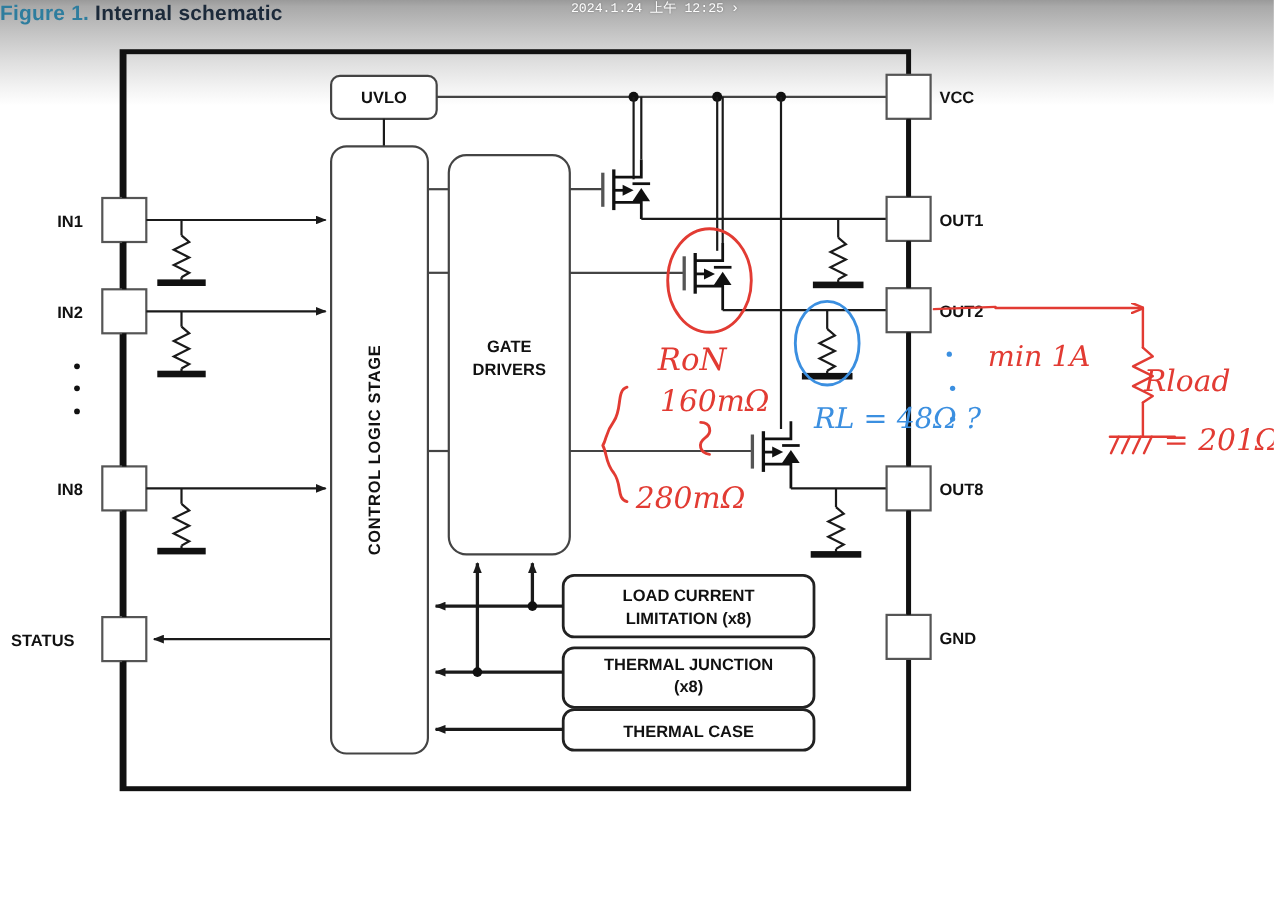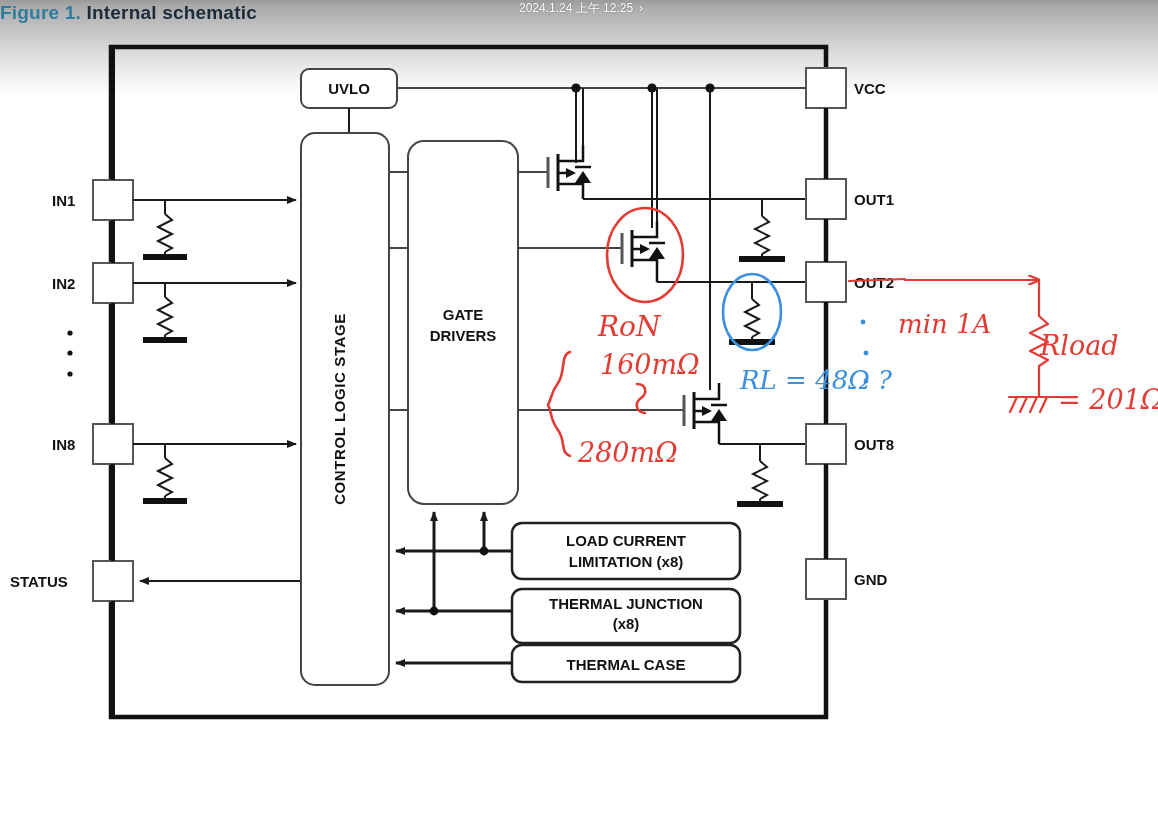--- a/index.html
+++ b/index.html
@@ -24,21 +24,21 @@
     font-size:19px;font-weight:bold;letter-spacing:.2px;
     line-height:26px;white-space:nowrap;
   }
   .fig-num{color:#2e7d9e;}
   .fig-title{color:#1c2a3a;}
 
   
   .osd{
     position:absolute;left:519px;top:0px;z-index:9;
     color:#ffffff;font-size:12px;line-height:16px;
-    font-family:Liberation Sans, sans-serif;
+    font-family:Liberation Mono, monospace;
     white-space:nowrap;text-shadow:0 0 2px rgba(0,0,0,.35);
   }
   .osd .chev{margin-left:6px;font-size:13px;}
 
   svg.sheet{position:absolute;left:0;top:0;z-index:3;}
 
   .lbl{
     font-family:"Liberation Sans", sans-serif;
     font-size:15px;font-weight:bold;fill:#111111;
   }

